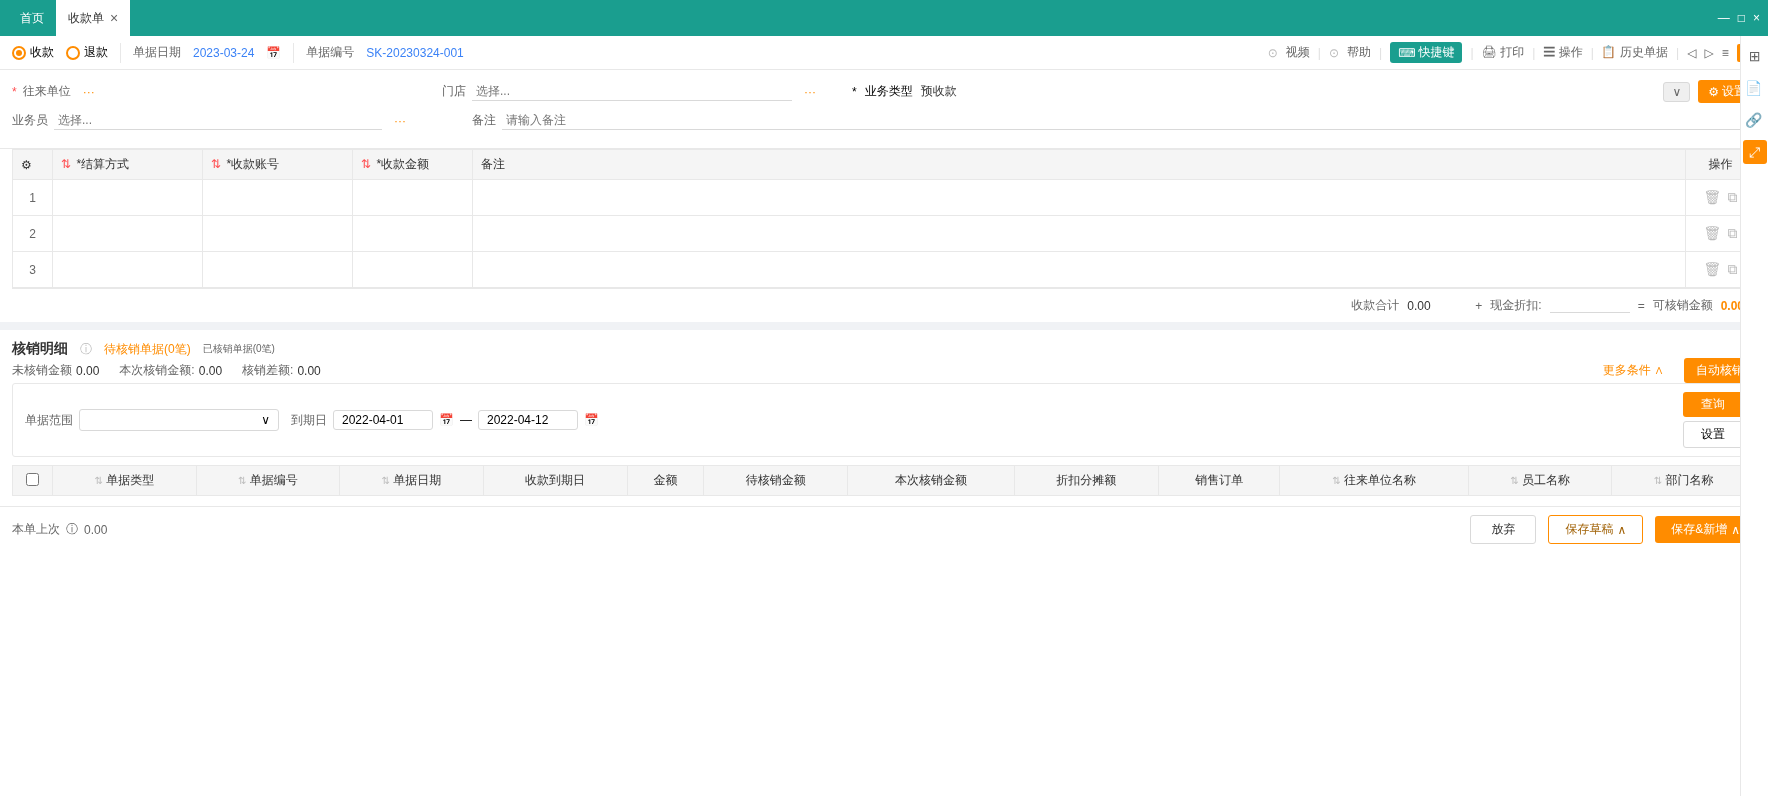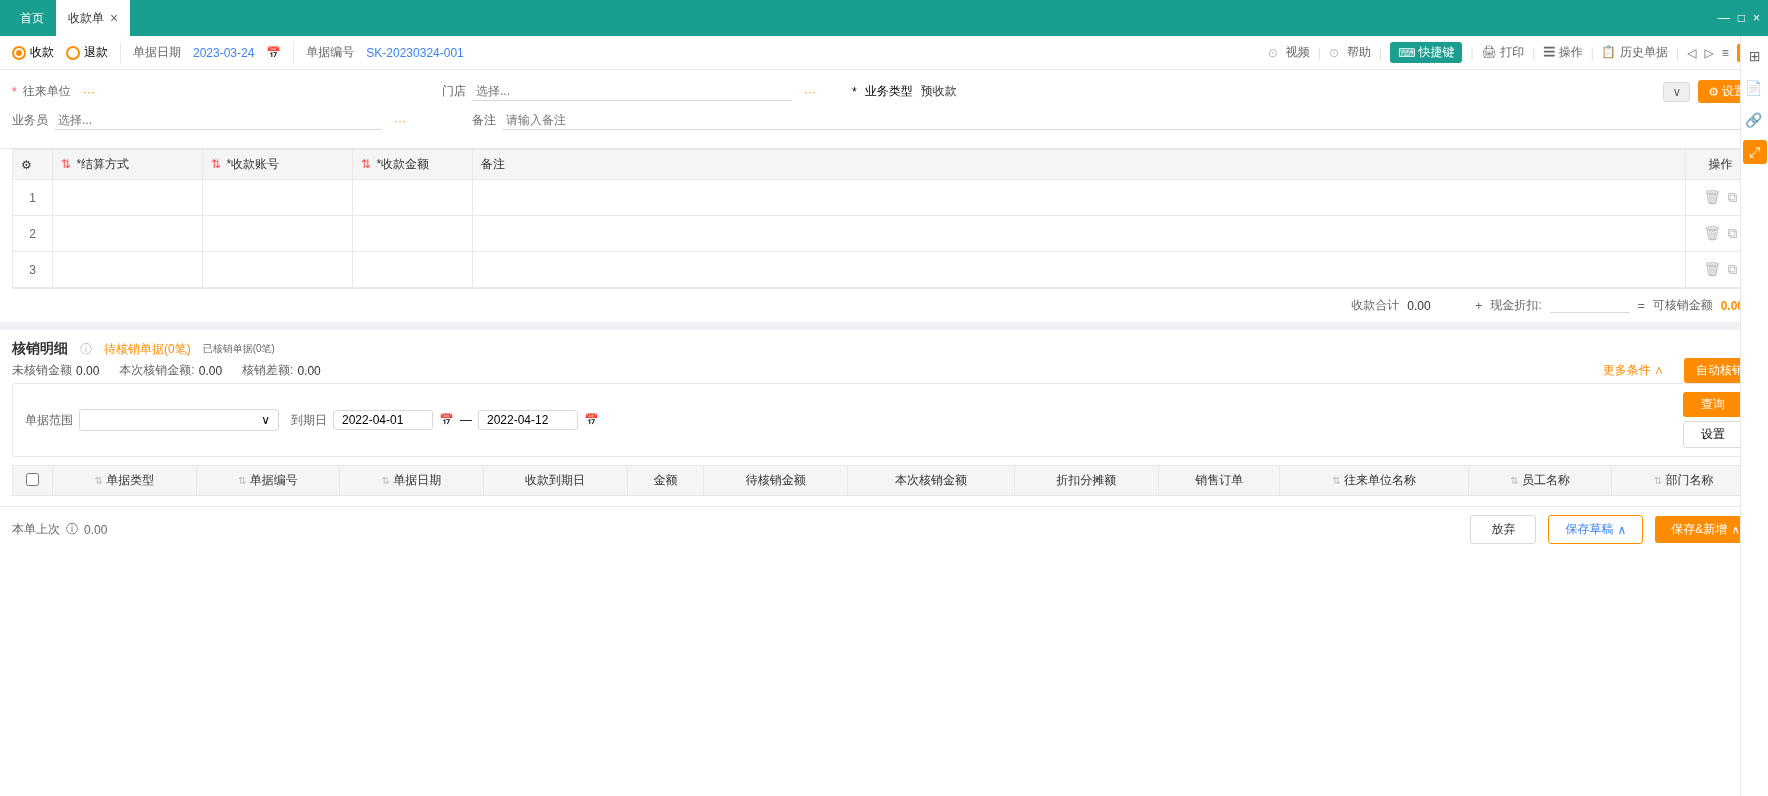--- a/index.html
+++ b/index.html
@@ -111,21 +111,21 @@
     .bottom-table { width: 100%; border-collapse: collapse; }
     .bottom-table th { background: #f5f5f5; border: 1px solid #e8e8e8; padding: 6px 8px; text-align: center; color: #333; font-weight: normal; white-space: nowrap; }
     .checkbox-cell { width: 40px; text-align: center; }
     .sort-icon { color: #bbb; font-size: 10px; vertical-align: middle; }
 
     
     .page-footer { display: flex; align-items: center; padding: 8px 12px; border-top: 1px solid #e8e8e8; background: white; gap: 12px; }
     .footer-left { display: flex; align-items: center; gap: 6px; color: #666; }
     .footer-spacer { flex: 1; }
     .abandon-btn { border: 1px solid #d9d9d9; background: white; padding: 5px 20px; border-radius: 3px; cursor: pointer; color: #333; }
-    .save-draft-btn { background: white; border: 1px solid #ff8c00; color: #3b82f6; padding: 5px 16px; border-radius: 3px; cursor: pointer; display: flex; align-items: center; gap: 4px; }
+    .save-draft-btn { background: white; border: 1px solid #ff8c00; color: #a16207; padding: 5px 16px; border-radius: 3px; cursor: pointer; display: flex; align-items: center; gap: 4px; }
     .save-new-btn { background: #ff8c00; color: white; border: none; padding: 5px 16px; border-radius: 3px; cursor: pointer; display: flex; align-items: center; gap: 4px; }
 
     
     .right-sidebar {
       position: fixed; right: 0; top: 36px; width: 28px; height: calc(796px - 36px);
       background: white; border-left: 1px solid #e8e8e8; display: flex; flex-direction: column;
       align-items: center; padding-top: 8px; gap: 8px; z-index: 100;
     }
     .sidebar-icon { width: 24px; height: 24px; display: flex; align-items: center; justify-content: center; cursor: pointer; color: #666; font-size: 14px; }
     .sidebar-icon.active { background: #ff8c00; color: white; border-radius: 3px; }

